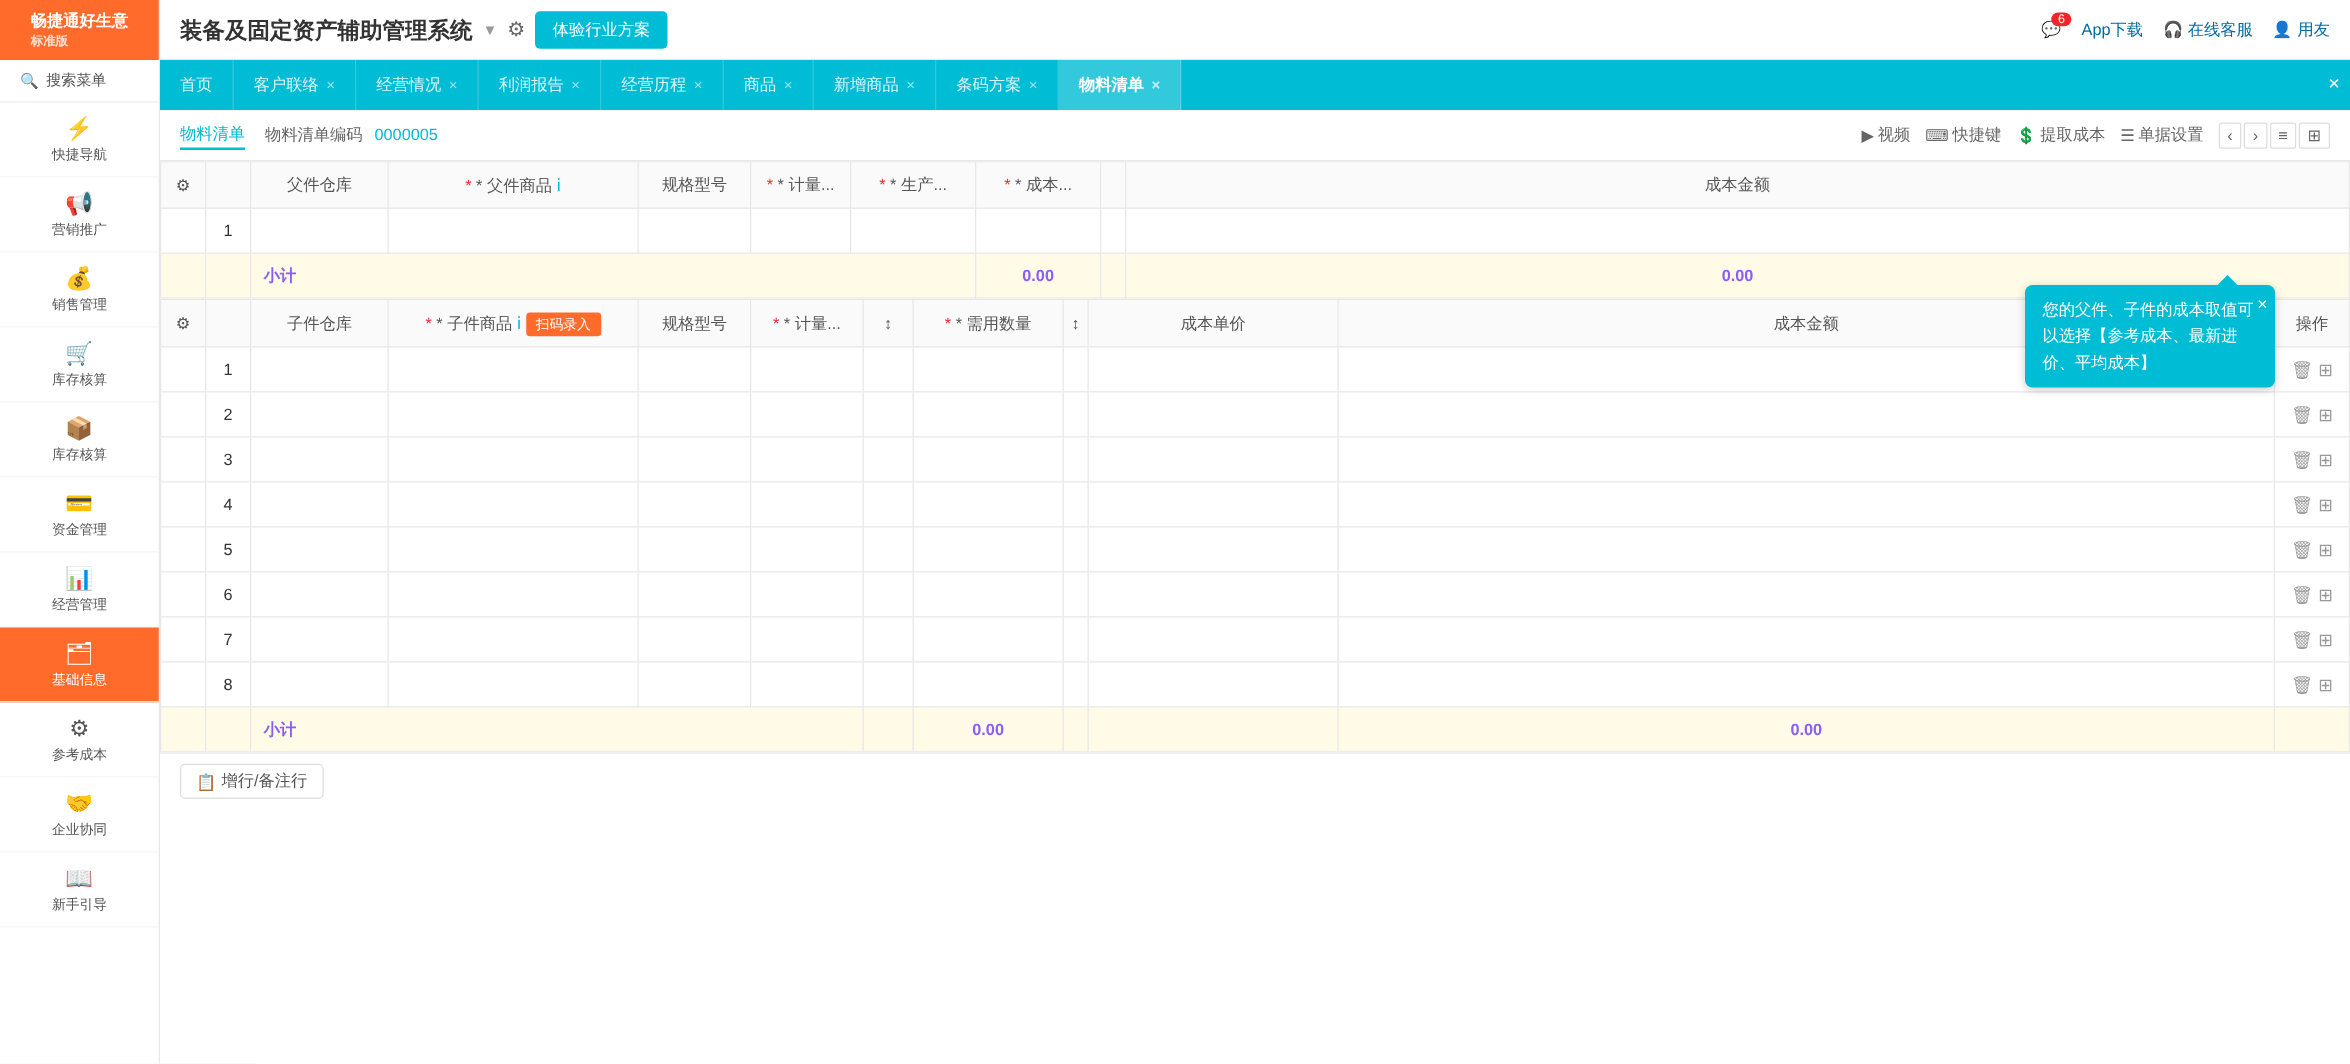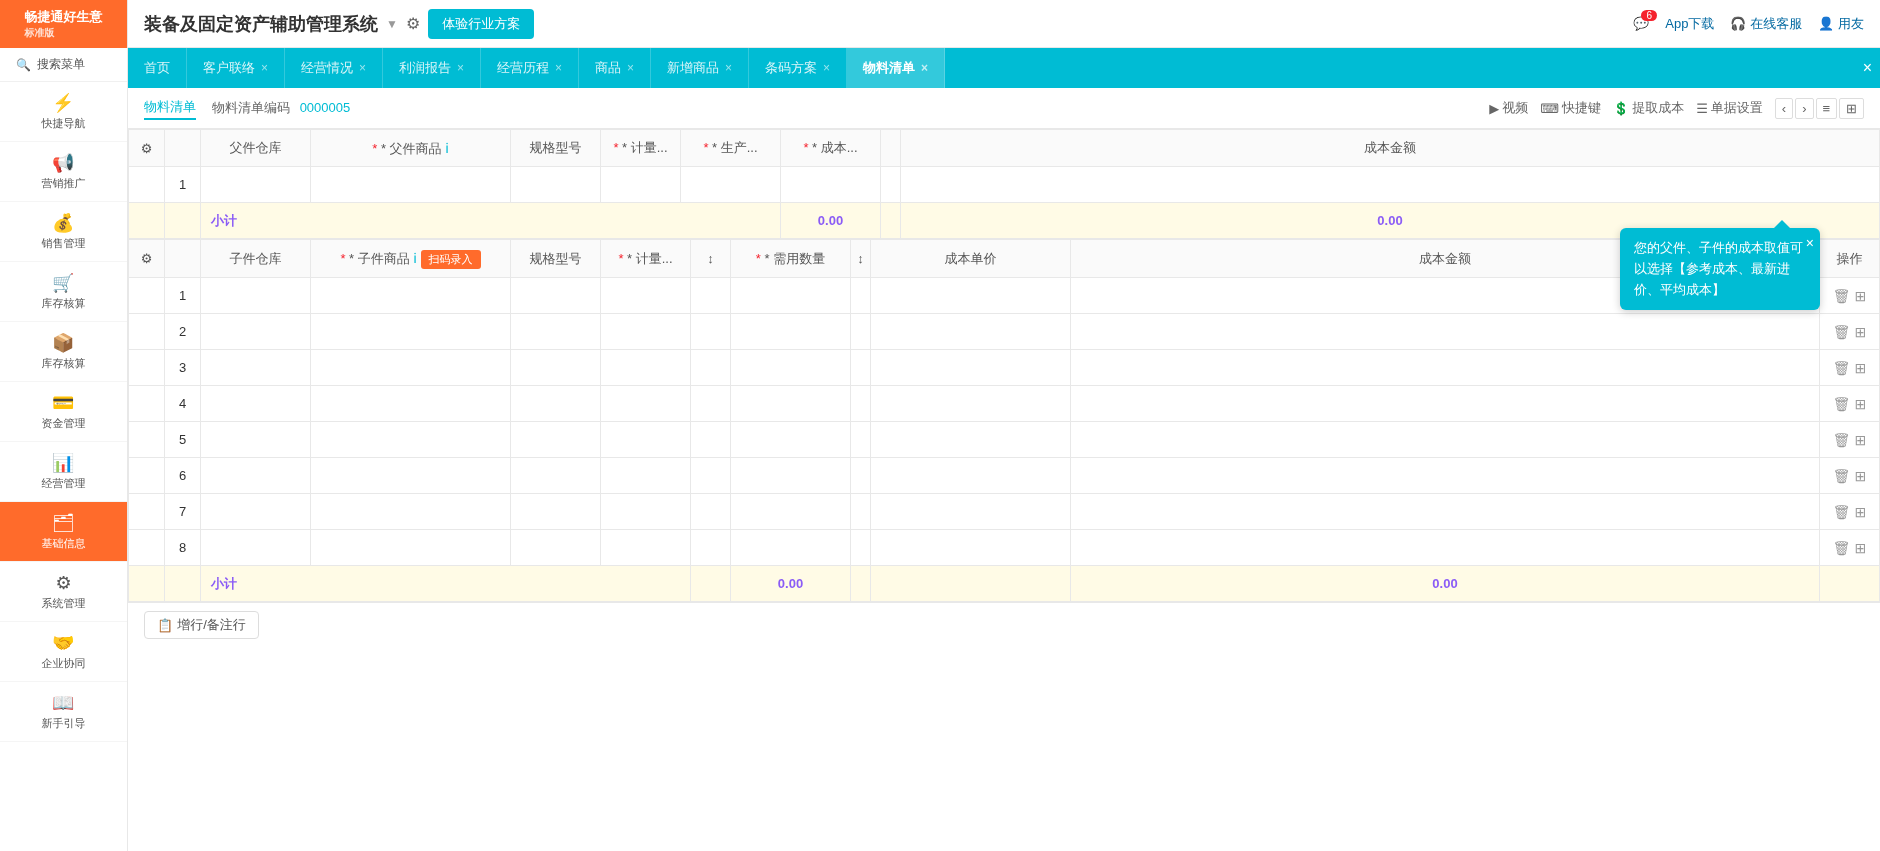--- a/index.html
+++ b/index.html
@@ -349,21 +349,21 @@
   <div class="sidebar-item">
     <span class="icon">📊</span>
     <span class="label">经营管理</span>
   </div>
   <div class="sidebar-item active">
     <span class="icon">🗂</span>
     <span class="label">基础信息</span>
   </div>
   <div class="sidebar-item">
     <span class="icon">⚙</span>
-    <span class="label">系统管理</span>
+    <span class="label">参考成本</span>
   </div>
   <div class="sidebar-item">
     <span class="icon">🤝</span>
     <span class="label">企业协同</span>
   </div>
   <div class="sidebar-item">
     <span class="icon">📖</span>
     <span class="label">新手引导</span>
   </div>
 </div>

